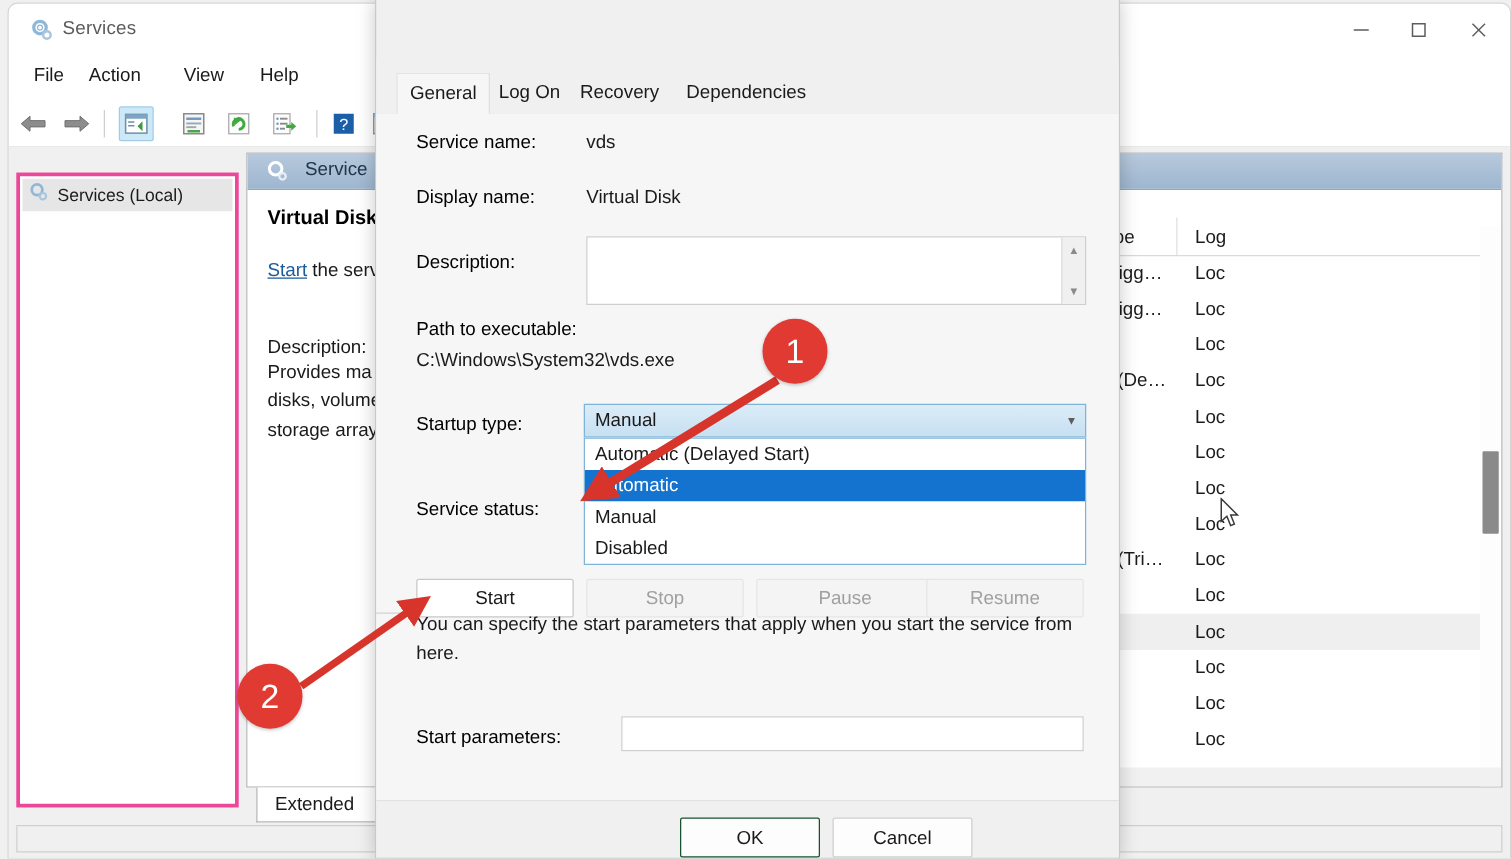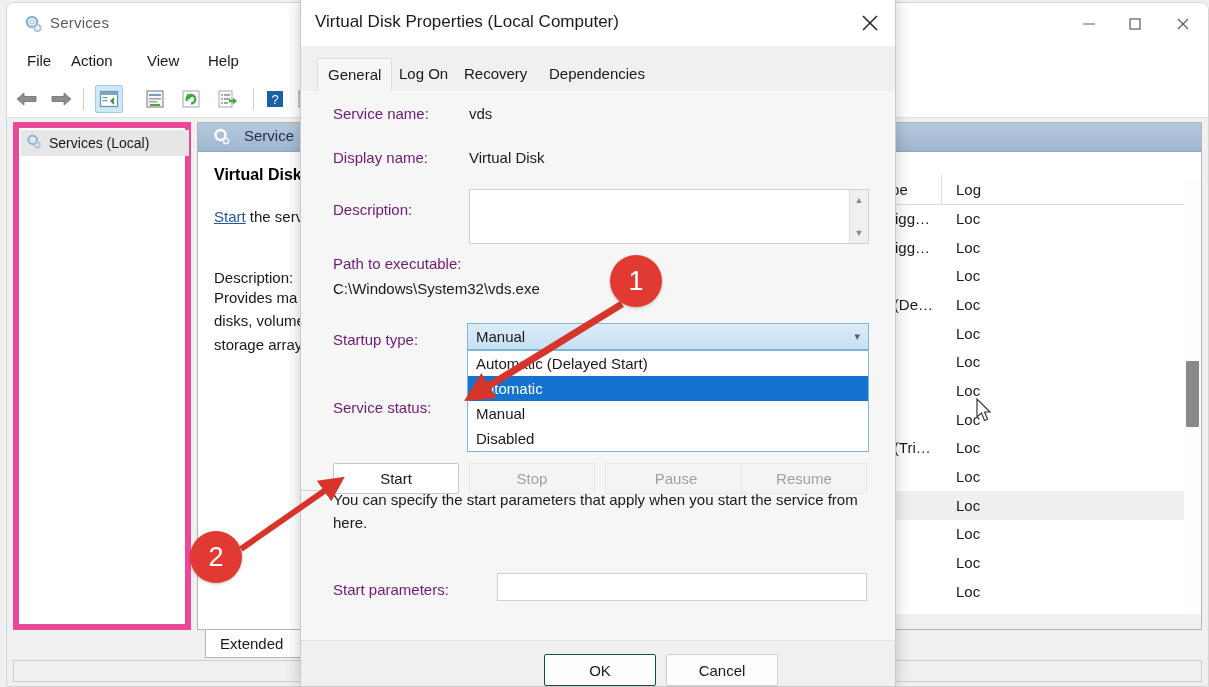--- a/index.html
+++ b/index.html
@@ -89,24 +89,24 @@
     box-sizing: border-box;
   }
 
   
   .svc-body {
     position: absolute; left: 0; top: 115px;
     width: 1203px; height: 570px;
     background: #f0f0f0;
   }
   .tree-pane {
-    position: absolute; left: 6px; top: 4px;
+    position: absolute; left: 6px; top: 20px;
     width: 178px; height: 508px;
     background: #ffffff;
-    border: 6px solid #ec4899;
+    border: 3px solid #ec4899;
     box-sizing: border-box;
   }
   .tree-row {
     position: absolute; left: 2px; top: 2px;
     height: 26px; width: 168px;
     display: flex; align-items: center;
     background: #e6e6e6;
     padding-left: 4px;
     box-sizing: border-box;
   }
@@ -292,21 +292,21 @@
     border-bottom: 1px solid #f6f6f6;
     border-radius: 2px 2px 0 0;
   }
   .dlg-page {
     position: absolute; left: 0; top: 91px;
     width: 100%; height: 551px;
     background: #f6f6f6;
   }
   .fld-label {
     position: absolute;
-    font-size: 15px; color: #701a75;
+    font-size: 15px; color: #000000;
   }
   .fld-value {
     position: absolute;
     font-size: 15px; color: #1a1a1a;
   }
   .desc-box {
     position: absolute; left: 168px; top: 98px;
     width: 400px; height: 55px;
     background: #ffffff;
     border: 1px solid #cfcfcf;
@@ -682,29 +682,20 @@
       </div>
 
       <div class="svc-statusbar">
         <div class="sb-sep"></div>
       </div>
     </div>
   </div>
 
   <div class="dlg">
 
-    <div class="dlg-titlebar">
-      <span class="dlg-title">Virtual Disk Properties (Local Computer)</span>
-      <div class="dlg-close">
-        <svg width="18" height="18">
-            <line x1="2" y1="2" x2="16" y2="16" stroke="#222" stroke-width="1.5"></line>
-            <line x1="16" y1="2" x2="2" y2="16" stroke="#222" stroke-width="1.5"></line>
-          </svg>
-      </div>
-    </div>
 
     <div class="dlg-tabstrip">
       <div class="dlg-tab active" style="left:16px">General</div>
       <div class="dlg-tab" style="left:88px">Log On</div>
       <div class="dlg-tab" style="left:153px">Recovery</div>
       <div class="dlg-tab" style="left:238px">Dependencies</div>
     </div>
 
     <div class="dlg-page">
 

